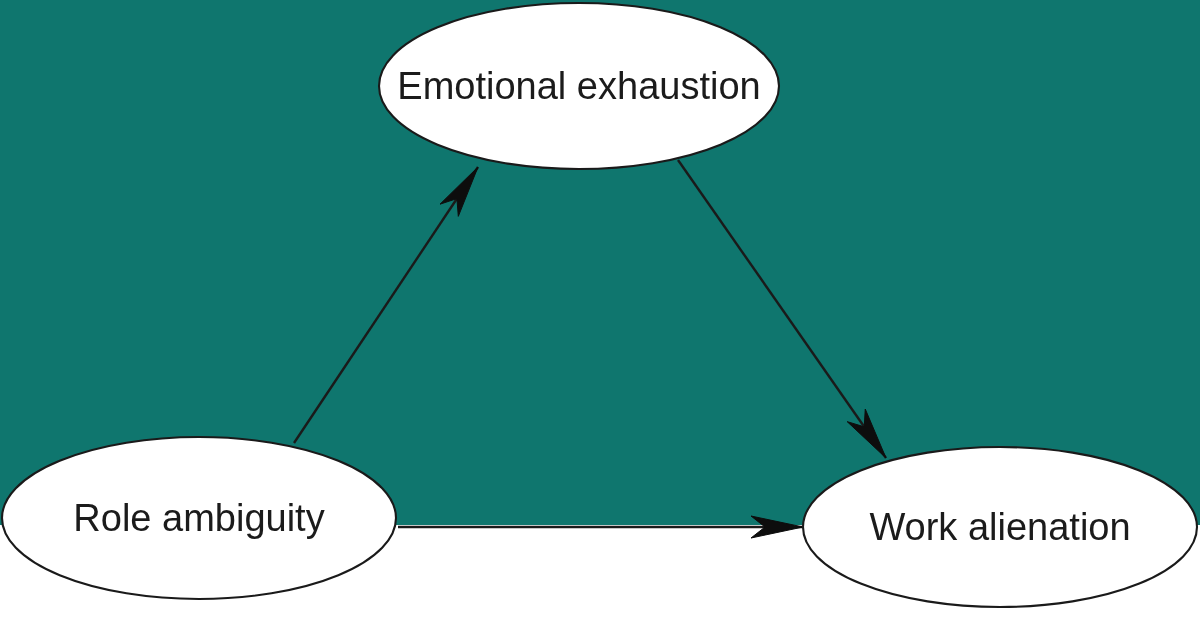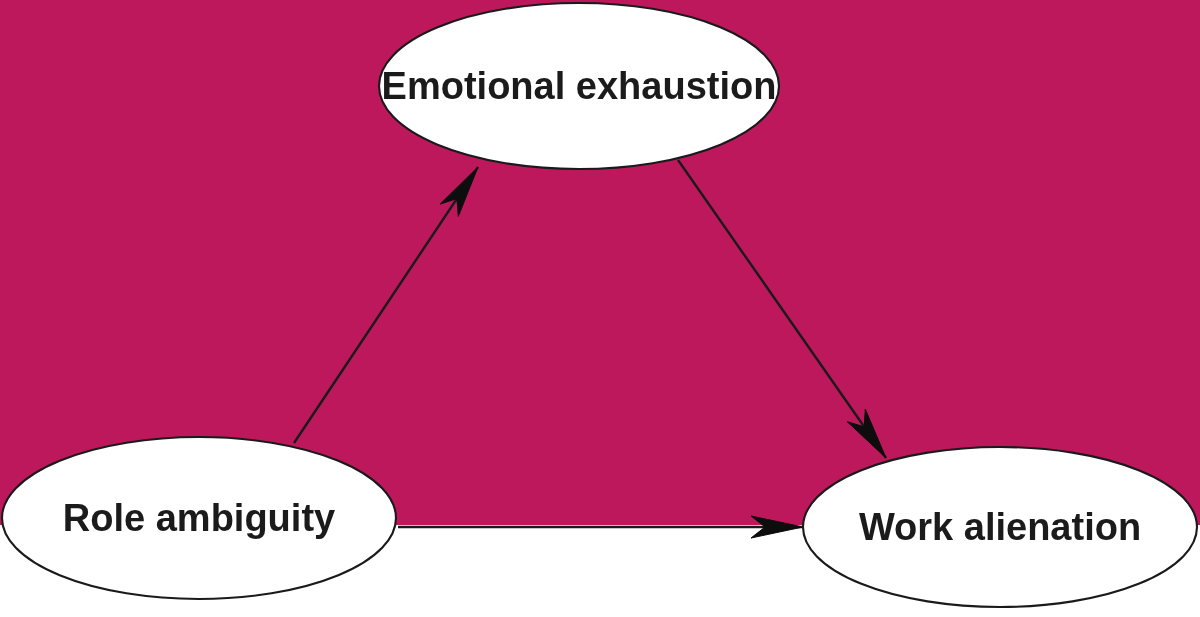--- a/index.html
+++ b/index.html
@@ -11,22 +11,21 @@
   body {
     width: 1200px;
     height: 617px;
     overflow: hidden;
     font-family: "Liberation Sans", sans-serif;
   }
   #diagram-root {
     position: relative;
     width: 1200px;
     height: 525px;
-    background: #be185d;
-    font-weight: bold;
+    background: #0f766e;
   }
   svg#model-canvas {
     display: block;
     width: 1200px;
     height: 617px;
   }
   .node-ellipse {
     fill: #ffffff;
     stroke: #1a1a1a;
     stroke-width: 2.1;

